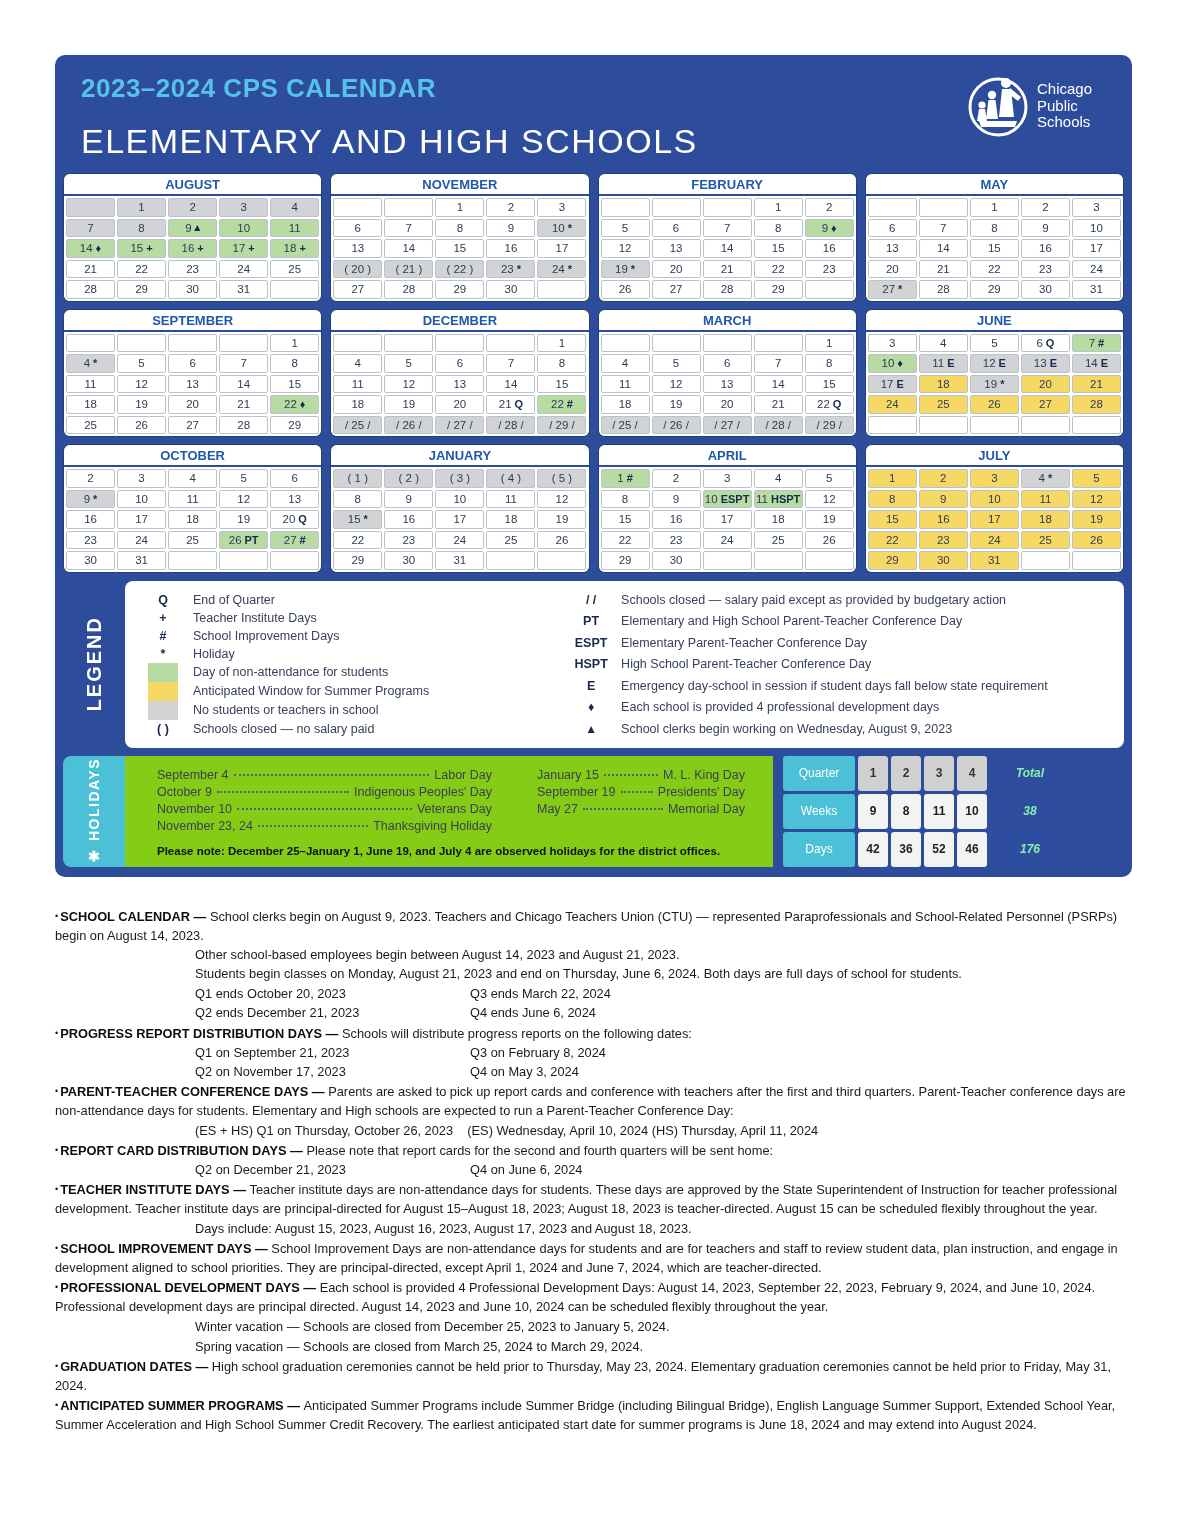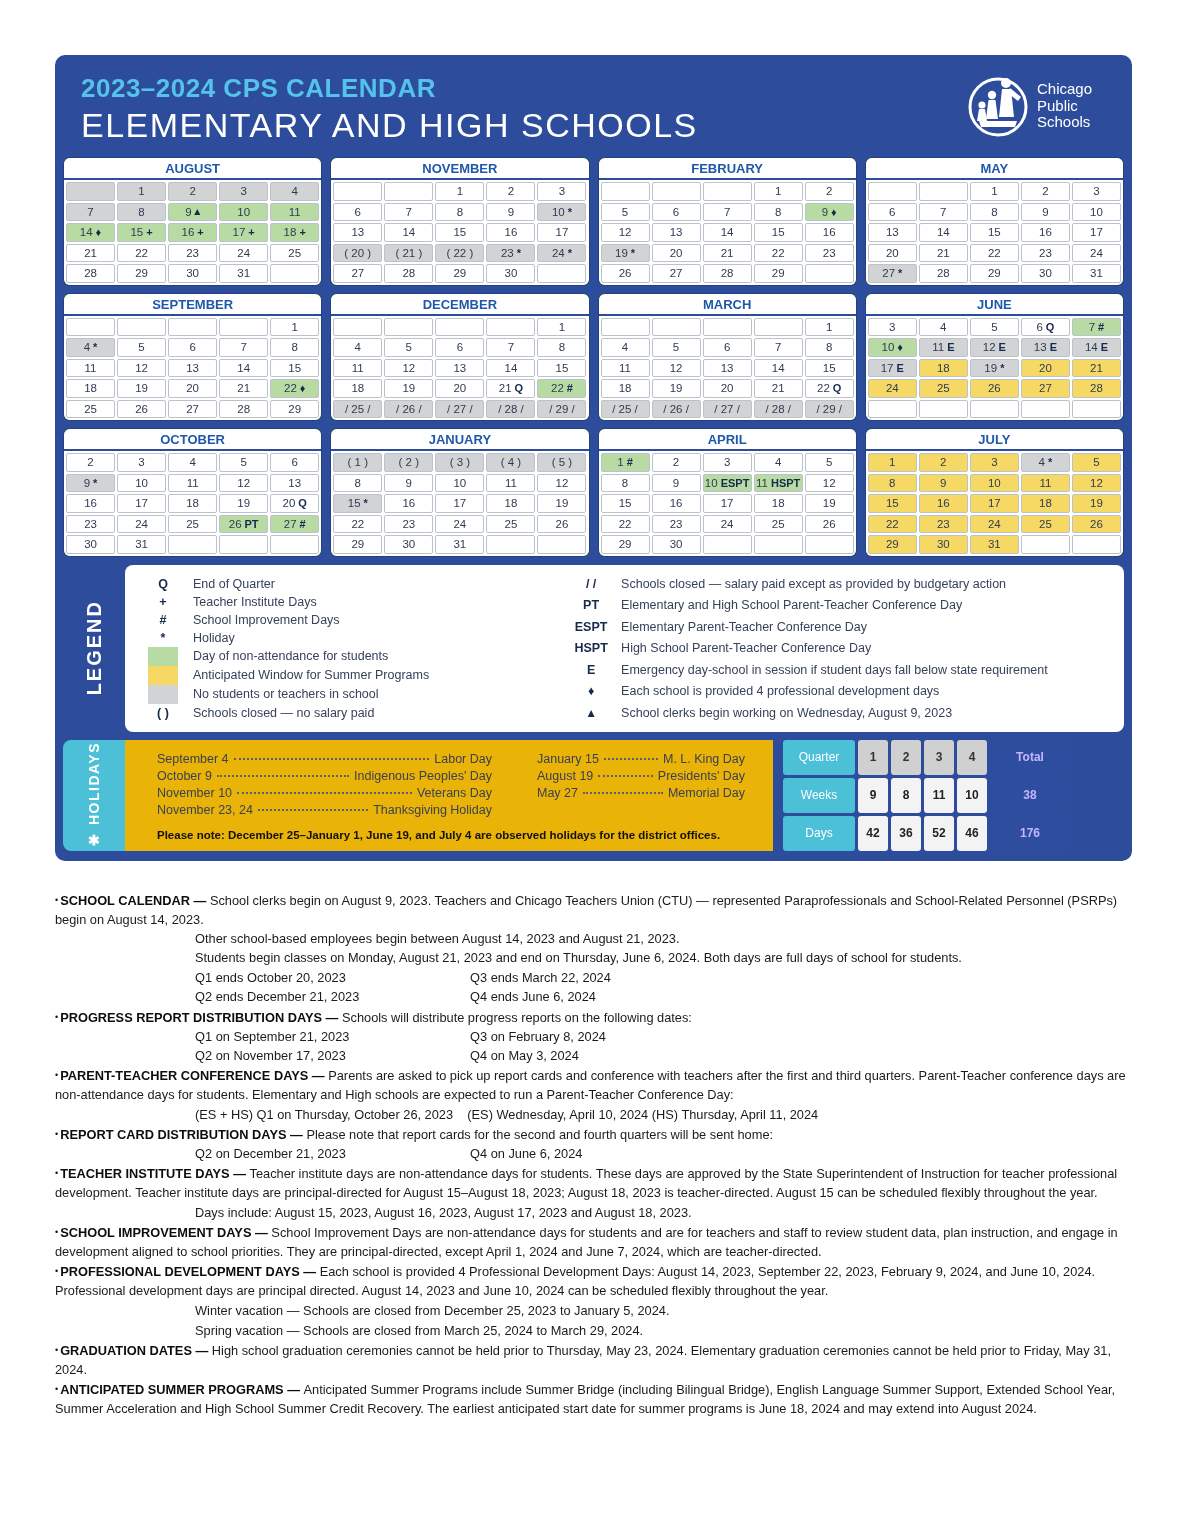--- a/index.html
+++ b/index.html
@@ -12,21 +12,21 @@
   }
   
   .panel {
     margin: 55px 55px 0 55px;
     background: #2d4c9c;
     border-radius: 10px;
     padding: 10px 8px 10px 8px;
   }
   .hdr { display:flex; justify-content:space-between; align-items:flex-start; padding: 8px 18px 12px 18px; }
   .hdr-title1 { color:#54c2ea; font-size:26px; font-weight:bold; letter-spacing:0.5px; }
-  .hdr-title2 { color:#ffffff; font-size:34px; font-weight:normal; letter-spacing:1.5px; margin-top:2px; }
+  .hdr-title2 { color:#ffffff; font-size:34px; font-weight:normal; letter-spacing:1.5px; margin-top:18px; }
   .logo { display:flex; align-items:center; gap:6px; margin-right: 14px; }
   .logo-text { color:#fff; font-size:15px; line-height:1.1; }
   
   .months { display:grid; grid-template-columns: repeat(4, 1fr); gap: 7px 8px; }
   .month { background:#84cc16; border-radius:7px; overflow:hidden; border:1px solid #20407f; }
   .month-title {
     text-align:center; font-weight:bold; color:#1f58ab; font-size:13px;
     padding:3px 0 2px 0; background:#fff; border-bottom:2px solid #2d4c9c;
   }
   .month-grid { display:grid; grid-template-columns: repeat(5,1fr); gap:2px; padding:2px; background:#fff; }
@@ -55,35 +55,35 @@
   .leg-swatch { width:30px; height:19px; margin:0 15px; flex:none; }
   .leg-swatch.green { background:#b7dba3; }
   .leg-swatch.yellow{ background:#f6d965; }
   .leg-swatch.gray  { background:#d2d3d4; }
   .leg-text { font-size:12.5px; color:#37415a; }
   
   .hol-row { display:flex; margin-top:8px; }
   .hol-strip { width:62px; background:#4cc0d6; border-radius:8px 0 0 8px;
     display:flex; align-items:center; justify-content:center; color:#fff; font-weight:bold; }
   .hol-strip .vtext { font-size:14px; letter-spacing:1.5px; }
-  .hol-card { width:648px; background:#eab308; padding:12px 28px 10px 32px; display:flex; flex-direction:column; }
+  .hol-card { width:648px; background:#84cc16; padding:12px 28px 10px 32px; display:flex; flex-direction:column; }
   .hol-cols { display:flex; flex:1; }
   .hol-col { display:flex; flex-direction:column; gap:3px; }
   .hol-col.c1 { width:335px; margin-right:45px; }
   .hol-col.c2 { flex:1; }
   .hrow { display:flex; align-items:baseline; font-size:12.5px; color:#3a4150; }
   .hrow .dots { flex:1; border-bottom:2px dotted #5a5f6a; margin:0 5px; transform:translateY(-3px); }
   .hol-note { font-size:11.5px; font-weight:bold; color:#111; margin-top:8px; }
   .stats { flex:1; margin-left:10px; display:flex; align-items:center; }
   .stats-grid { display:grid; grid-template-columns:72px repeat(4,30px) 80px; grid-auto-rows:35px; gap:3px; }
   .scell { display:flex; align-items:center; justify-content:center; font-size:12px; border-radius:3px; }
   .scell.label { background:#4cc0d6; color:#fff; }
   .scell.head  { background:#d0d0d0; color:#333; font-weight:bold; }
   .scell.val   { background:#f3f3f3; color:#222; font-weight:bold; }
-  .scell.total { background:#2e4d9e; color:#c4b5fd; font-weight:bold; }
+  .scell.total { background:#2e4d9e; color:#86efac; font-weight:bold;font-style:italic; }
   
   .notes { margin: 30px 55px 40px 55px; font-size:12.8px; line-height:1.5; color:#1b1b1b; }
   .note { margin-bottom:1px; }
   .note-head { }
   .note-head .bullet { font-size:9px; vertical-align:2px; margin-right:2px; color:#111; }
   .note-head b { color:#0d0d0d; }
   .note-line { padding-left:140px; white-space:pre-wrap; }
   .note-pair { display:flex; padding-left:140px; }
   .note-pair span:first-child { width:275px; flex:none; }
 </style>
@@ -1138,21 +1138,21 @@
               <span>Thanksgiving Holiday</span>
             </div>
           </div>
         <div class="hol-col c2" id="hol-col2">
             <div class="hrow">
               <span>January 15</span>
               <span class="dots"></span>
               <span>M. L. King Day</span>
             </div>
             <div class="hrow">
-              <span>August 19</span>
+              <span>September 19</span>
               <span class="dots"></span>
               <span>Presidents' Day</span>
             </div>
             <div class="hrow">
               <span>May 27</span>
               <span class="dots"></span>
               <span>Memorial Day</span>
             </div>
           </div>
       </div>

